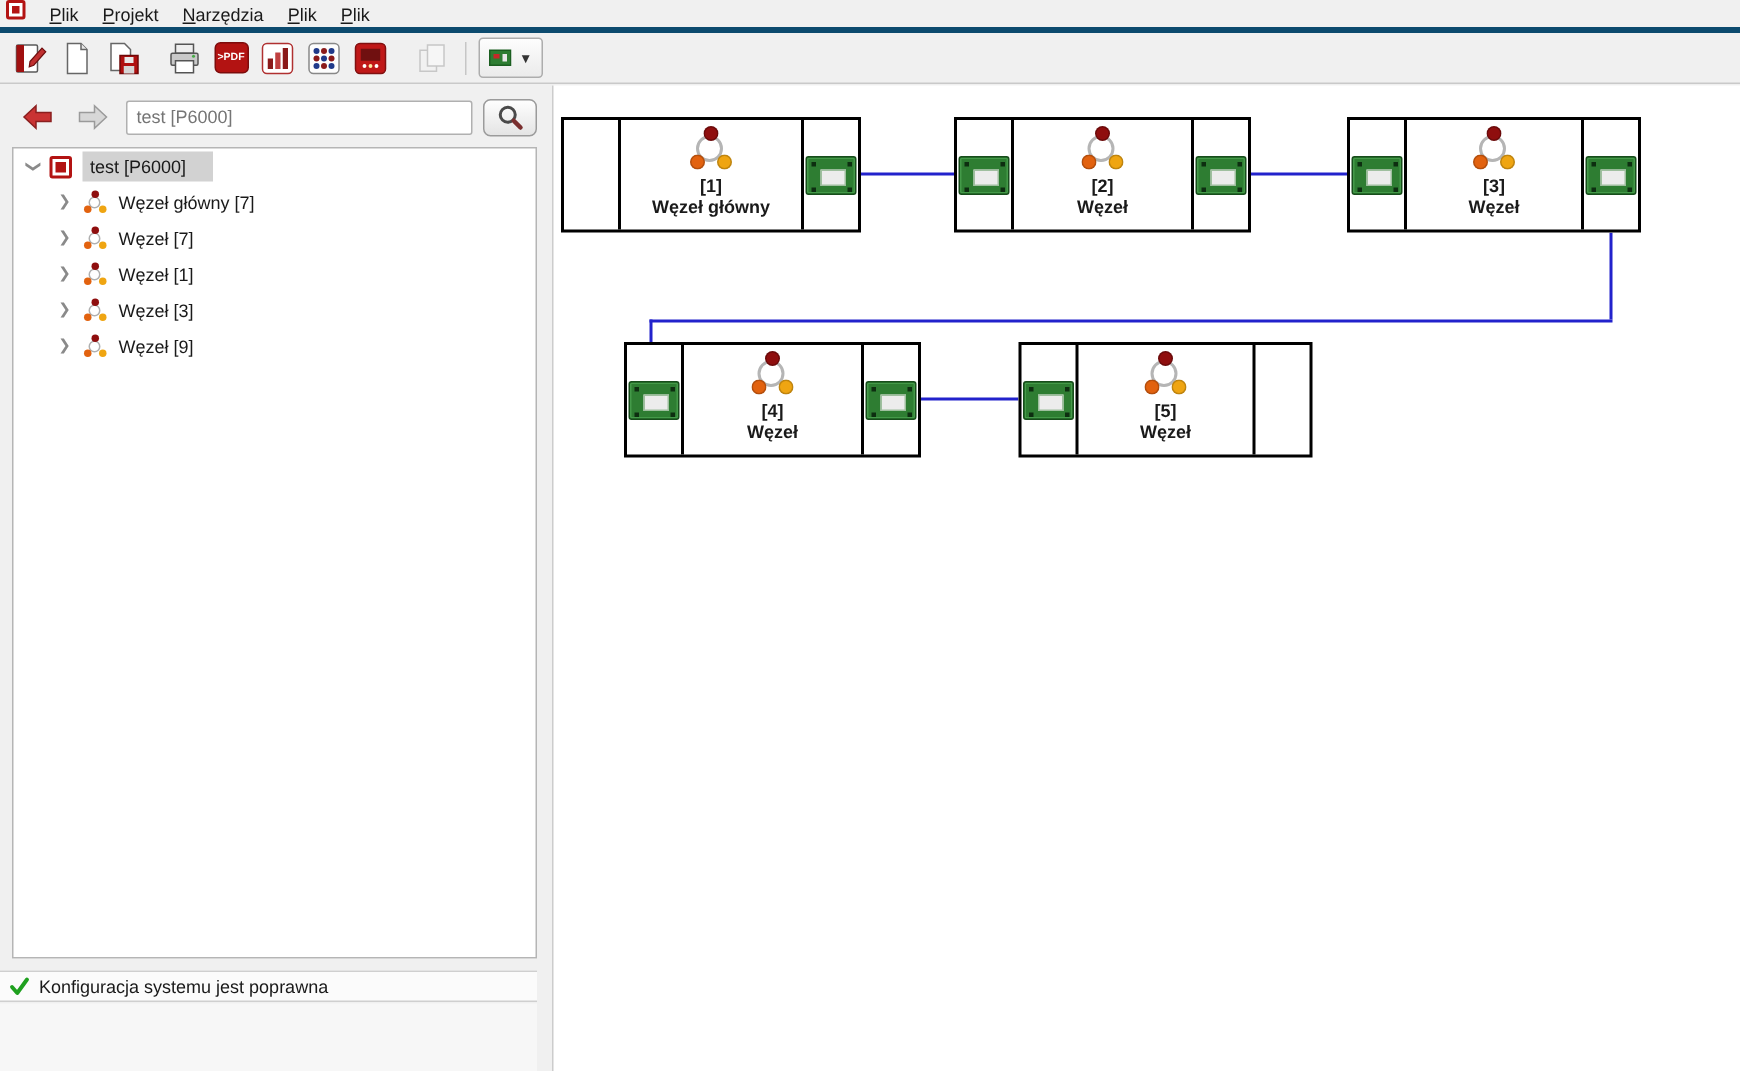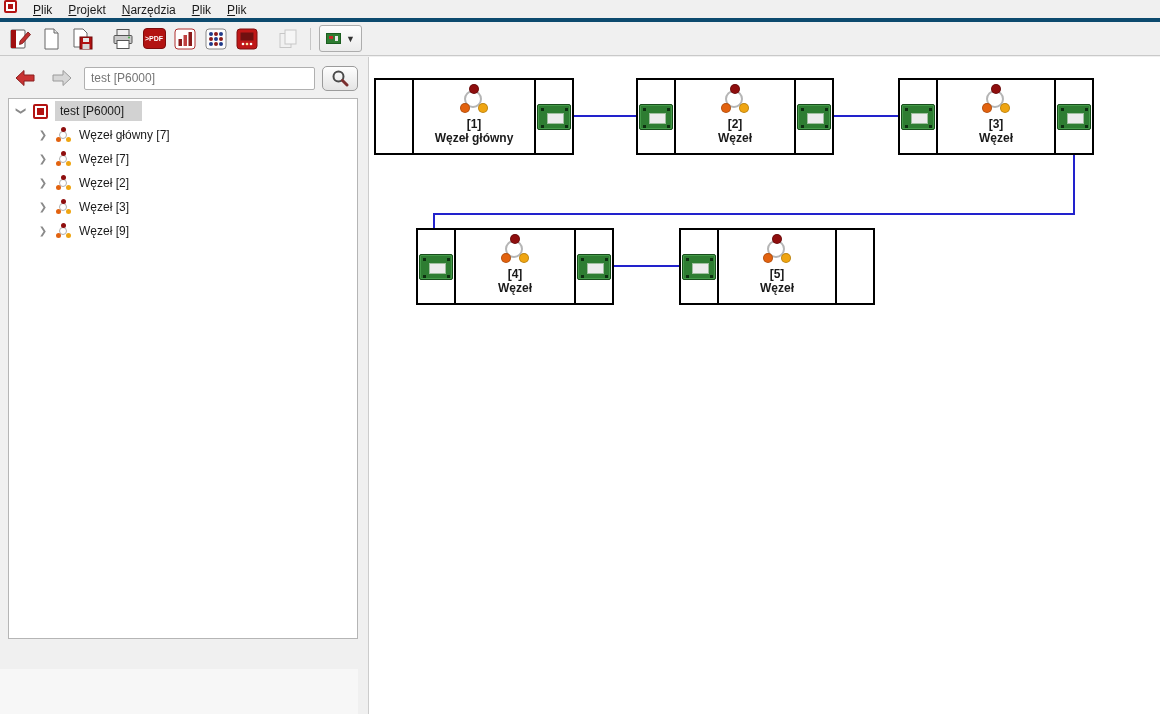--- a/index.html
+++ b/index.html
@@ -345,21 +345,21 @@
       <span class="tree-label">Węzeł [7]</span>
     </div>
     <div class="tree-row child">
       <span class="chev">❯</span>
       <span class="ring-mini">
           <i class="c"></i>
           <i class="t"></i>
           <i class="l"></i>
           <i class="r"></i>
         </span>
-      <span class="tree-label">Węzeł [2]</span>
+      <span class="tree-label">Węzeł [1]</span>
     </div>
     <div class="tree-row child">
       <span class="chev">❯</span>
       <span class="ring-mini">
           <i class="c"></i>
           <i class="t"></i>
           <i class="l"></i>
           <i class="r"></i>
         </span>
       <span class="tree-label">Węzeł [3]</span>
@@ -369,20 +369,26 @@
       <span class="ring-mini">
           <i class="c"></i>
           <i class="t"></i>
           <i class="l"></i>
           <i class="r"></i>
         </span>
       <span class="tree-label">Węzeł [9]</span>
     </div>
   </div>
 
+  <div class="status-row">
+    <svg width="14" height="14" viewBox="0 0 14 14">
+      <path d="M2 7 L5.5 11 L12 2" fill="none" stroke="#1fa01f" stroke-width="2.6" stroke-linecap="round" stroke-linejoin="round"></path>
+    </svg>
+    <span>Konfiguracja systemu jest poprawna</span>
+  </div>
   <div class="bottom-panel"></div>
 </div>
 
 <div class="canvas">
 
   <div class="wire w1"></div>
   <div class="wire w2"></div>
   <div class="wire w3a"></div>
   <div class="wire w3b"></div>
   <div class="wire w3c"></div>

